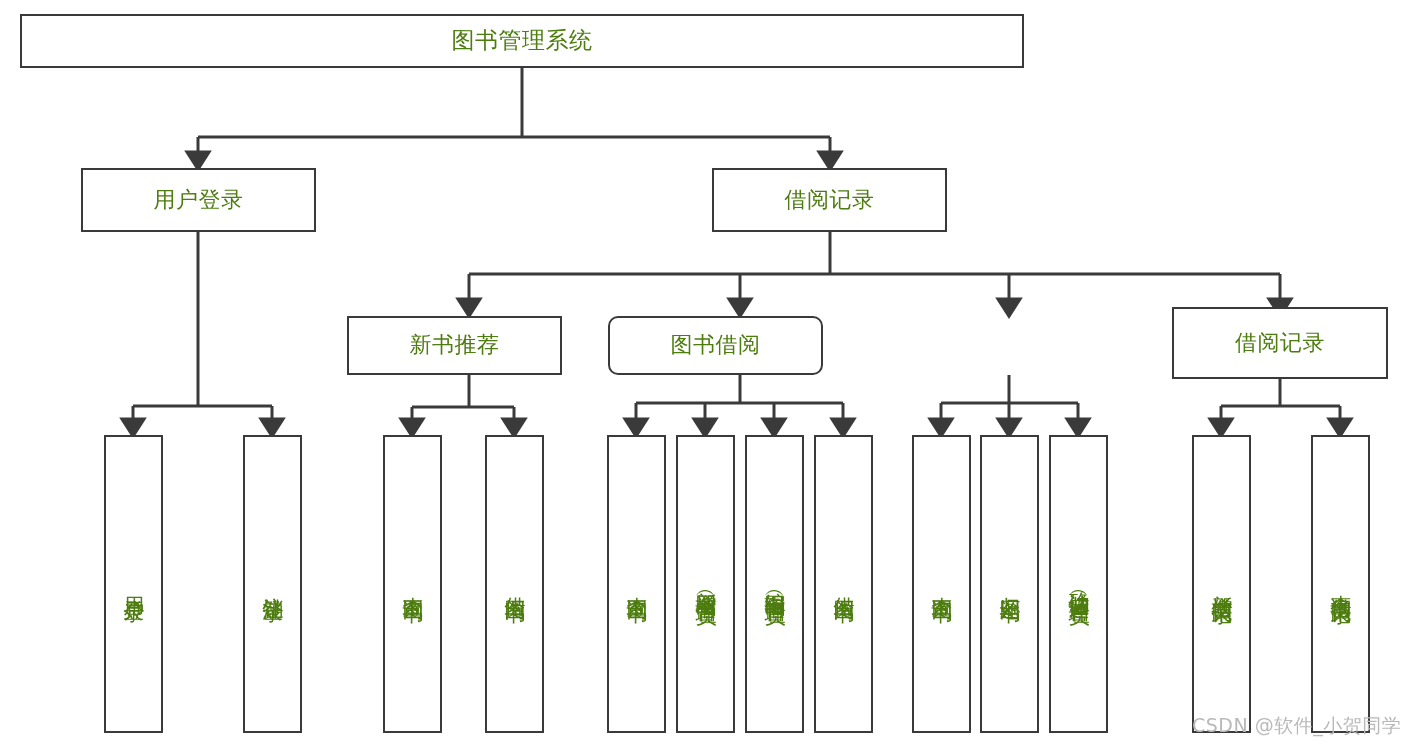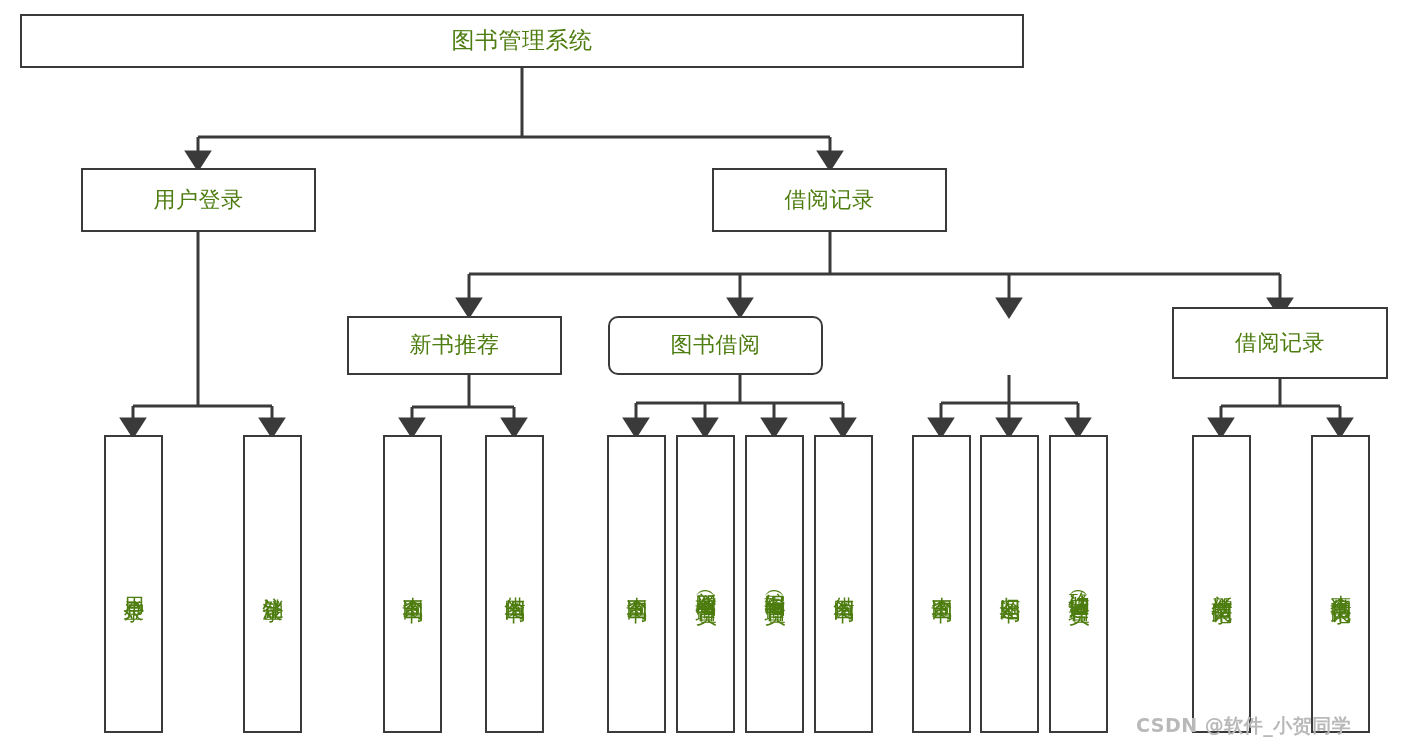--- a/index.html
+++ b/index.html
@@ -171,15 +171,15 @@
     <span class="label">确认归还（管理员）</span>
   </div>
 
   <div class="node vertical" style="left:1192px; top:435px; width:59px; height:298px;">
     <span class="label">新增借阅记录</span>
   </div>
   <div class="node vertical" style="left:1311px; top:435px; width:59px; height:298px;">
     <span class="label">查询借阅记录</span>
   </div>
 
-  <div class="watermark" style="left:1136px; top:713px;font-weight:bold;">CSDN @软件_小贺同学</div>
+  <div class="watermark" style="left:1192px; top:713px;">CSDN @软件_小贺同学</div>
 
 </div>
 
 </body></html>

